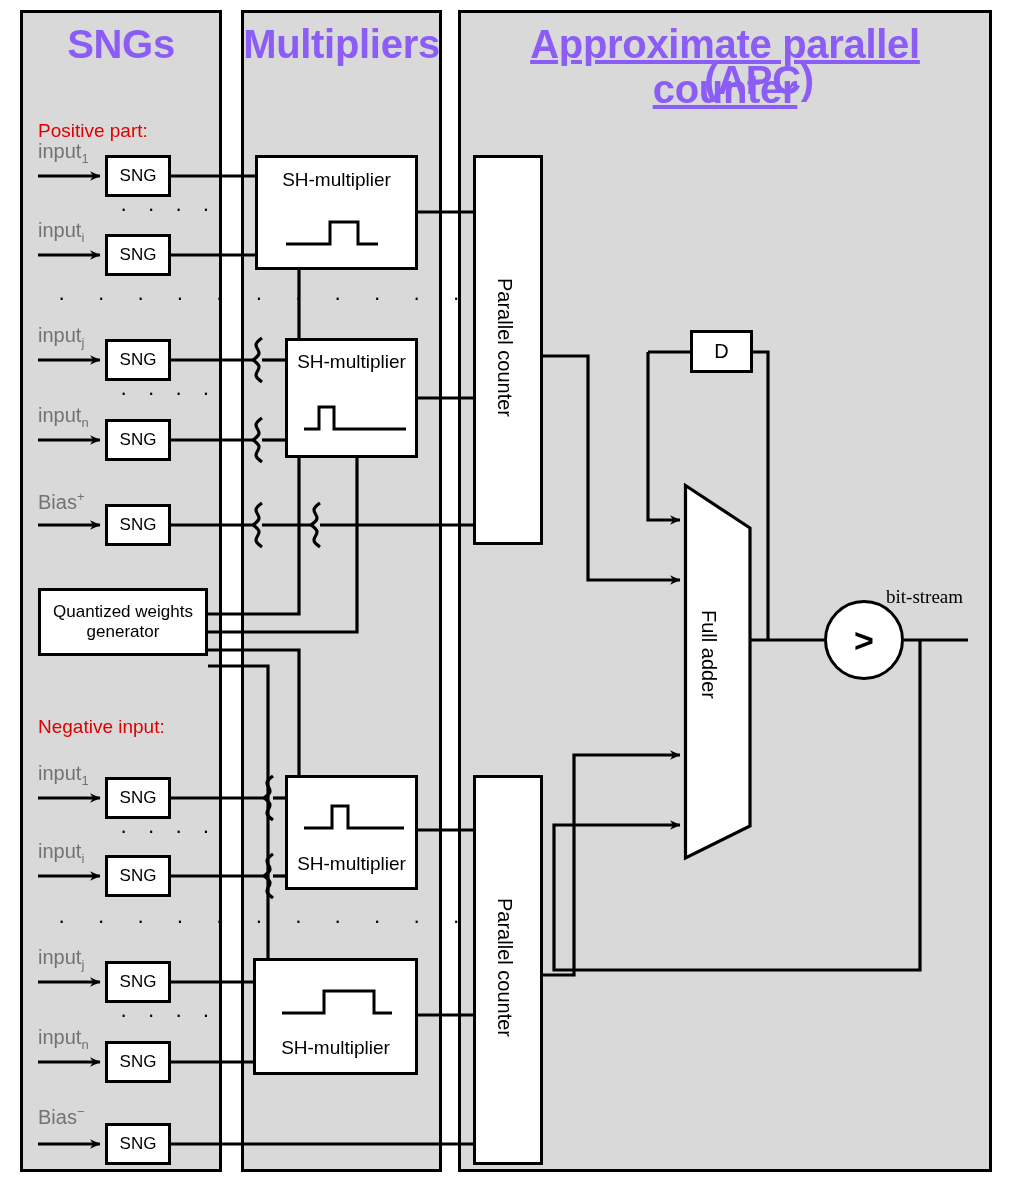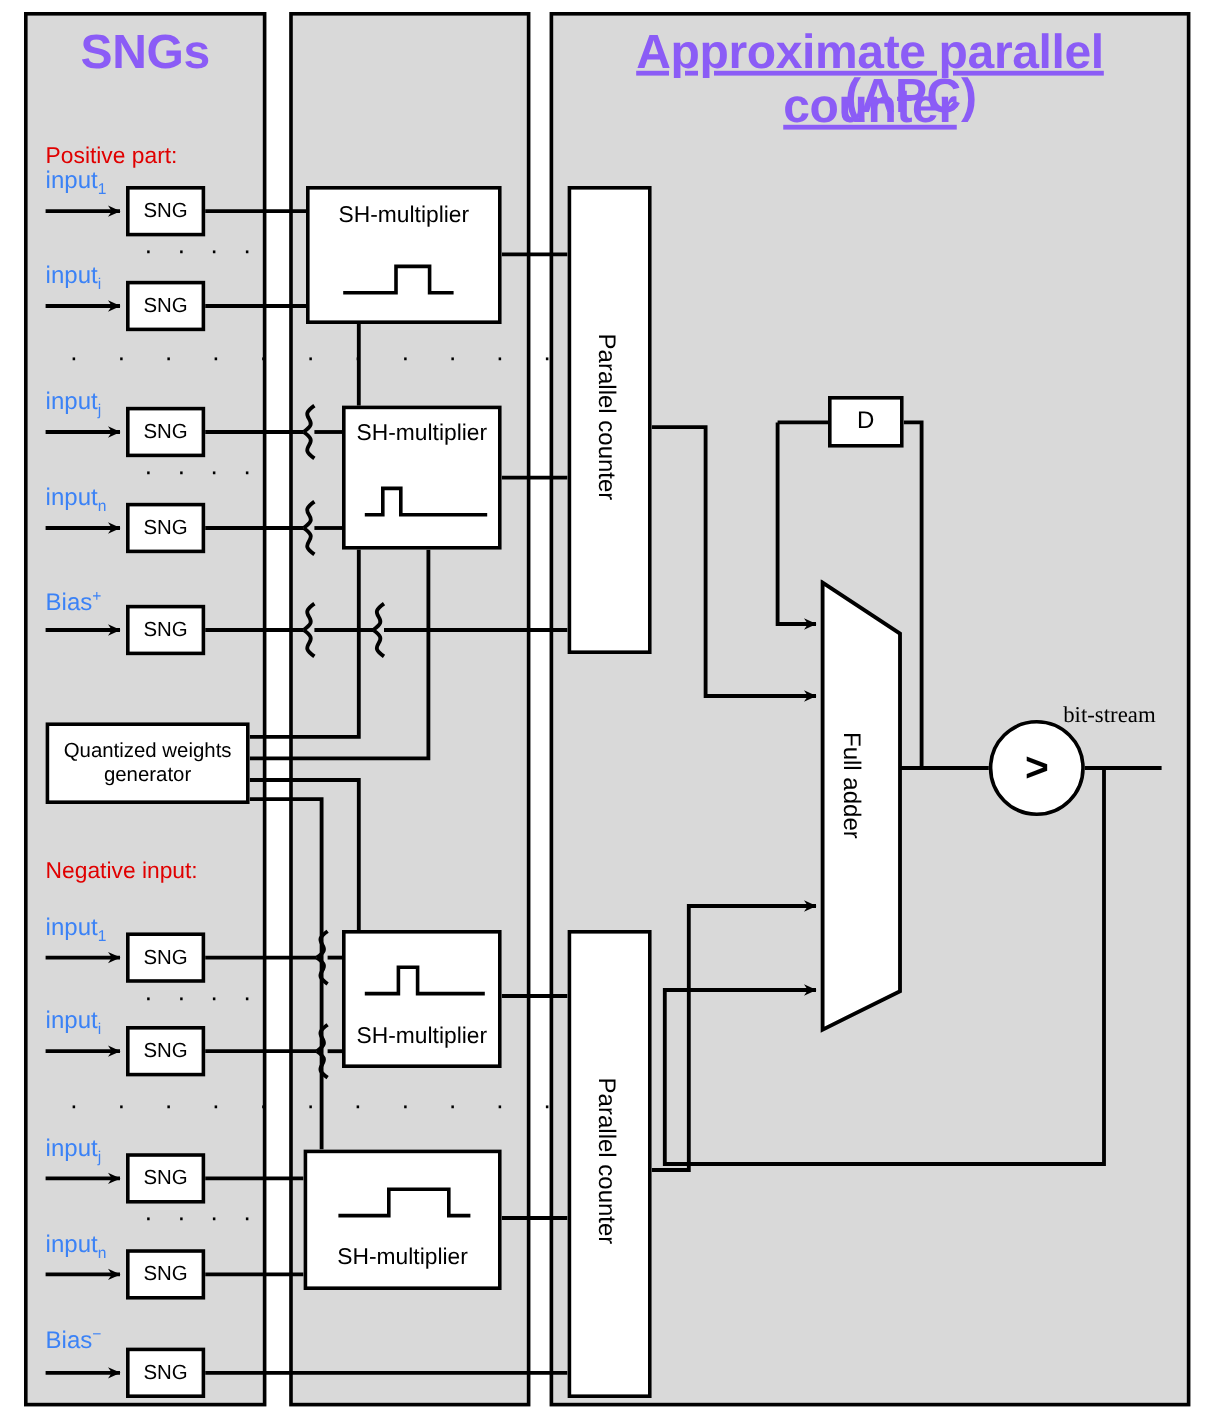--- a/index.html
+++ b/index.html
@@ -15,40 +15,41 @@
        display:flex;align-items:center;justify-content:center;color:#000;}
   .box.sng{font-size:17px;}
   .box.dff{font-size:20px;}
   .shm{position:absolute;background:#fff;border:3px solid #000;box-sizing:border-box;}
   .shm .shm-label{position:absolute;width:100%;text-align:center;font-size:19px;color:#000;}
   .qwg{position:absolute;background:#fff;border:3px solid #000;box-sizing:border-box;
        display:flex;align-items:center;justify-content:center;text-align:center;
        font-size:17px;line-height:1.18;color:#000;}
   .vlabel{position:absolute;font-size:20px;color:#000;white-space:nowrap;
           transform-origin:0 0;}
-  .inlabel{position:absolute;font-size:20px;color:#3b82f6;white-space:nowrap;}
+  .inlabel{position:absolute;font-size:20px;color:#737373;white-space:nowrap;}
   .inlabel sub{font-size:13px;}
   .inlabel sup{font-size:13px;}
   .plain{position:absolute;font-size:19px;color:#000;white-space:nowrap;}
   .dots{position:absolute;color:#000;font-size:22px;letter-spacing:7px;white-space:nowrap;}
   .dots.wide{letter-spacing:13px;}
   .cmp{position:absolute;background:#fff;border:3px solid #000;border-radius:50%;
        box-sizing:border-box;display:flex;align-items:center;justify-content:center;
        font-size:34px;font-weight:bold;color:#000;}
 </style>
 </head>
 <body>
 
 <div id="root">
 
   <div class="panel" style="left:20px;top:10px;width:202px;height:1162px;"></div>
   <div class="panel" style="left:241px;top:10px;width:201px;height:1162px;"></div>
   <div class="panel" style="left:458px;top:10px;width:534px;height:1162px;"></div>
 
   <div class="panel-title" style="left:20px;top:22px;width:202px;">SNGs</div>
+  <div class="panel-title" style="left:241px;top:22px;width:201px;">Multipliers</div>
   <div class="panel-title" style="left:458px;top:22px;width:534px;text-decoration:underline;">Approximate parallel counter</div>
   <div class="panel-title" style="left:458px;top:58px;width:534px;margin-left:34px;">(APC)</div>
 
   <svg class="layer" viewBox="0 0 1012 1184" xmlns="http://www.w3.org/2000/svg">
     <defs>
       <marker id="ar" markerWidth="11" markerHeight="11" refX="10" refY="5.5" orient="auto" markerUnits="userSpaceOnUse">
         <path d="M0,0.8 L10.5,5.5 L0,10.2 L3.2,5.5 Z" fill="#000"></path>
       </marker>
     </defs>
     <g fill="none" stroke="#000" stroke-width="3.2">
@@ -161,21 +162,21 @@
     </svg>
   </div>
 
   <div class="shm" style="left:285px;top:338px;width:133px;height:120px;">
     <div class="shm-label" style="top:10px;">SH-multiplier</div>
     <svg width="133" height="52" style="position:absolute;left:0;top:50px;">
       <polyline points="16,38 31,38 31,16 46,16 46,38 118,38" fill="none" stroke="#000" stroke-width="3"></polyline>
     </svg>
   </div>
 
-  <div class="qwg" style="left:38px;top:602px;width:170px;height:68px;">
+  <div class="qwg" style="left:38px;top:588px;width:170px;height:68px;">
     <span>
       <span>Quantized weights</span><br>
       <span>generator</span>
     </span>
   </div>
 
   <div class="sectlabel" style="left:38px;top:716px;">Negative input:</div>
 
   <div class="inlabel" style="left:38px;top:762px;">input<sub>1</sub></div>
   <div class="box sng" style="left:105px;top:777px;width:66px;height:42px;">SNG</div>

